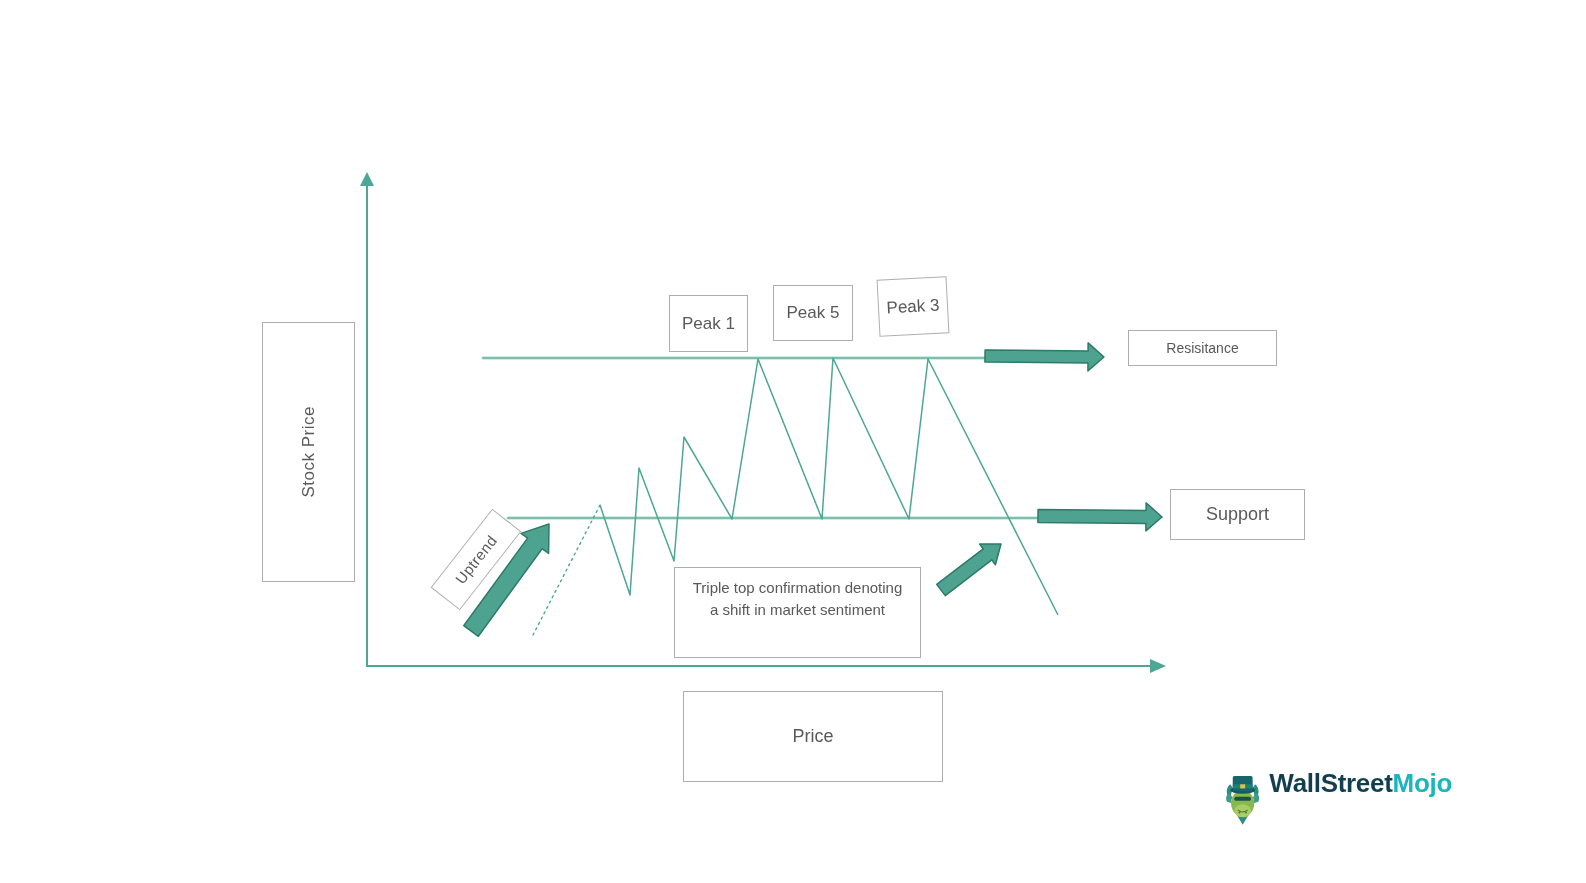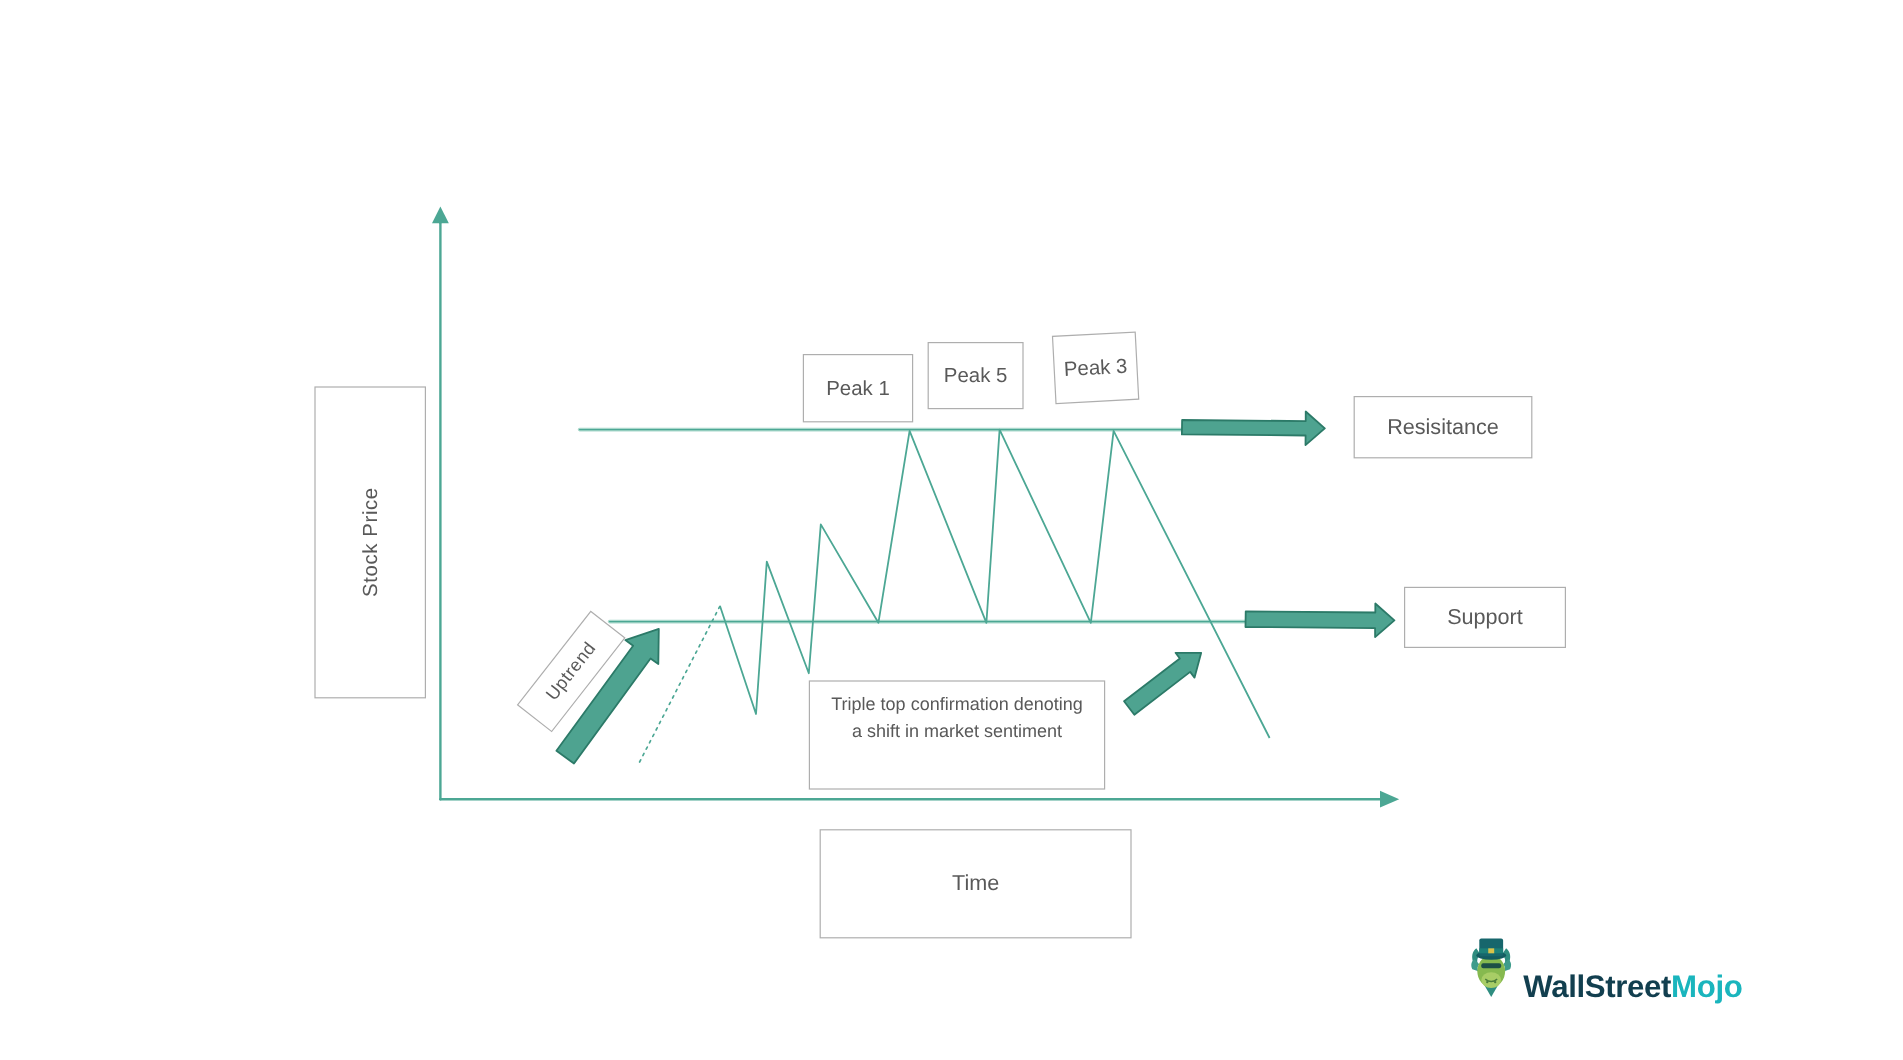--- a/index.html
+++ b/index.html
@@ -4,32 +4,32 @@
 <style>
   html,body{margin:0;padding:0;background:#ffffff;width:1586px;height:883px;overflow:hidden;}
   .stage{position:relative;width:1586px;height:883px;font-family:"Liberation Sans",sans-serif;background:#fff;}
   #page-title{position:absolute;top:18px;left:0;width:100%;margin:0;text-align:center;
     font-size:43px;font-weight:800;letter-spacing:-0.5px;color:#6c6c6c;font-family:"Liberation Sans",sans-serif;}
   svg.diagram{position:absolute;left:0;top:0;}
   .box{position:absolute;border:1px solid #aeaeae;background:#ffffff;display:flex;
     align-items:center;justify-content:center;color:#595959;text-align:center;box-sizing:border-box;}
   .box-stock-price{left:262px;top:322px;width:93px;height:260px;}
   .vtext{writing-mode:vertical-rl;transform:rotate(180deg);font-size:17px;letter-spacing:0.5px;color:#595959;}
-  .box-peak1{left:669px;top:295px;width:92px;height:57px;font-size:17px;}
+  .box-peak1{left:669px;top:295px;width:79px;height:57px;font-size:17px;}
   .box-peak2{left:773px;top:285px;width:80px;height:56px;font-size:17px;}
   .box-peak3{left:878px;top:278px;width:70px;height:57px;font-size:17px;transform:rotate(-3deg);}
-  .box-resistance{left:1128px;top:330px;width:149px;height:52px;font-size:18px;}
+  .box-resistance{left:1128px;top:330px;width:149px;height:36px;font-size:14px;}
   .box-support{left:1170px;top:489px;width:135px;height:51px;font-size:18px;}
   .box-confirmation{left:674px;top:567px;width:247px;height:91px;font-size:15px;line-height:1.45;
     align-items:flex-start;padding-top:9px;}
   .box-confirmation span{display:block;width:210px;margin:0 auto;text-align:center;}
   .box-time{left:683px;top:691px;width:260px;height:91px;font-size:18px;}
   .box-uptrend{left:426px;top:541px;width:100px;height:37px;font-size:15px;letter-spacing:0.5px;
     transform:rotate(-52deg);transform-origin:center;}
-  .logo{position:absolute;left:1222px;top:768px;width:230px;height:70px;display:flex;align-items:flex-end;}
+  .logo{position:absolute;left:1222px;top:768px;width:230px;height:70px;display:flex;align-items:flex-start;}
   .logo-text{font-weight:800;font-size:26px;letter-spacing:-0.3px;white-space:nowrap;margin-left:6px;}
   .lt-primary{color:#123f4f;}
   .lt-secondary{color:#1ab5bd;}
 </style>
 </head>
 <body>
 
 <div class="stage">
 
 
@@ -73,21 +73,21 @@
 
   <div class="box box-uptrend">
     <span>Uptrend</span>
   </div>
 
   <div class="box box-confirmation">
     <span>Triple top confirmation denoting a shift in market sentiment</span>
   </div>
 
   <div class="box box-time">
-    <span>Time</span>
+    <span>Price</span>
   </div>
 
   <div class="logo">
     <svg width="50" height="64" viewBox="0 0 50 64">
 
       <path d="M8 30 C4 22 6 16 10 13 L14 19 C11 22 10 26 12 30 Z" fill="#2f8d80"></path>
       <path d="M42 30 C46 22 44 16 40 13 L36 19 C39 22 40 26 38 30 Z" fill="#2f8d80"></path>
       <path d="M6 34 C4 30 5 26 8 24 L13 29 C11 31 11 33 12 36 Z" fill="#3f9c8b"></path>
       <path d="M44 34 C46 30 45 26 42 24 L37 29 C39 31 39 33 38 36 Z" fill="#3f9c8b"></path>
 

